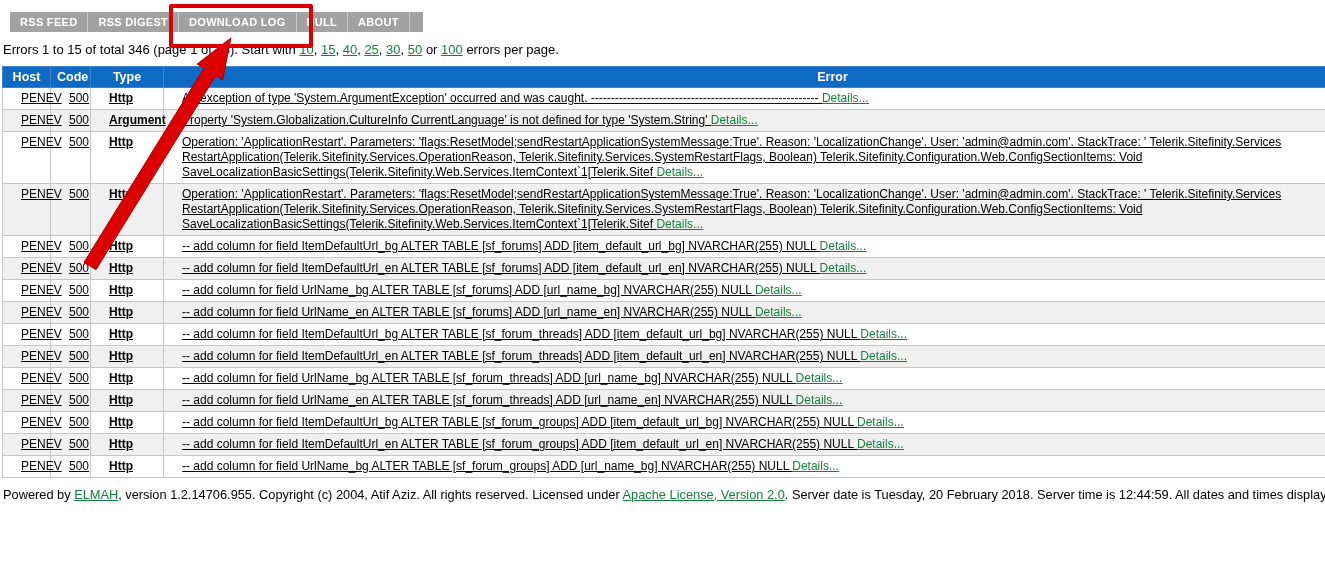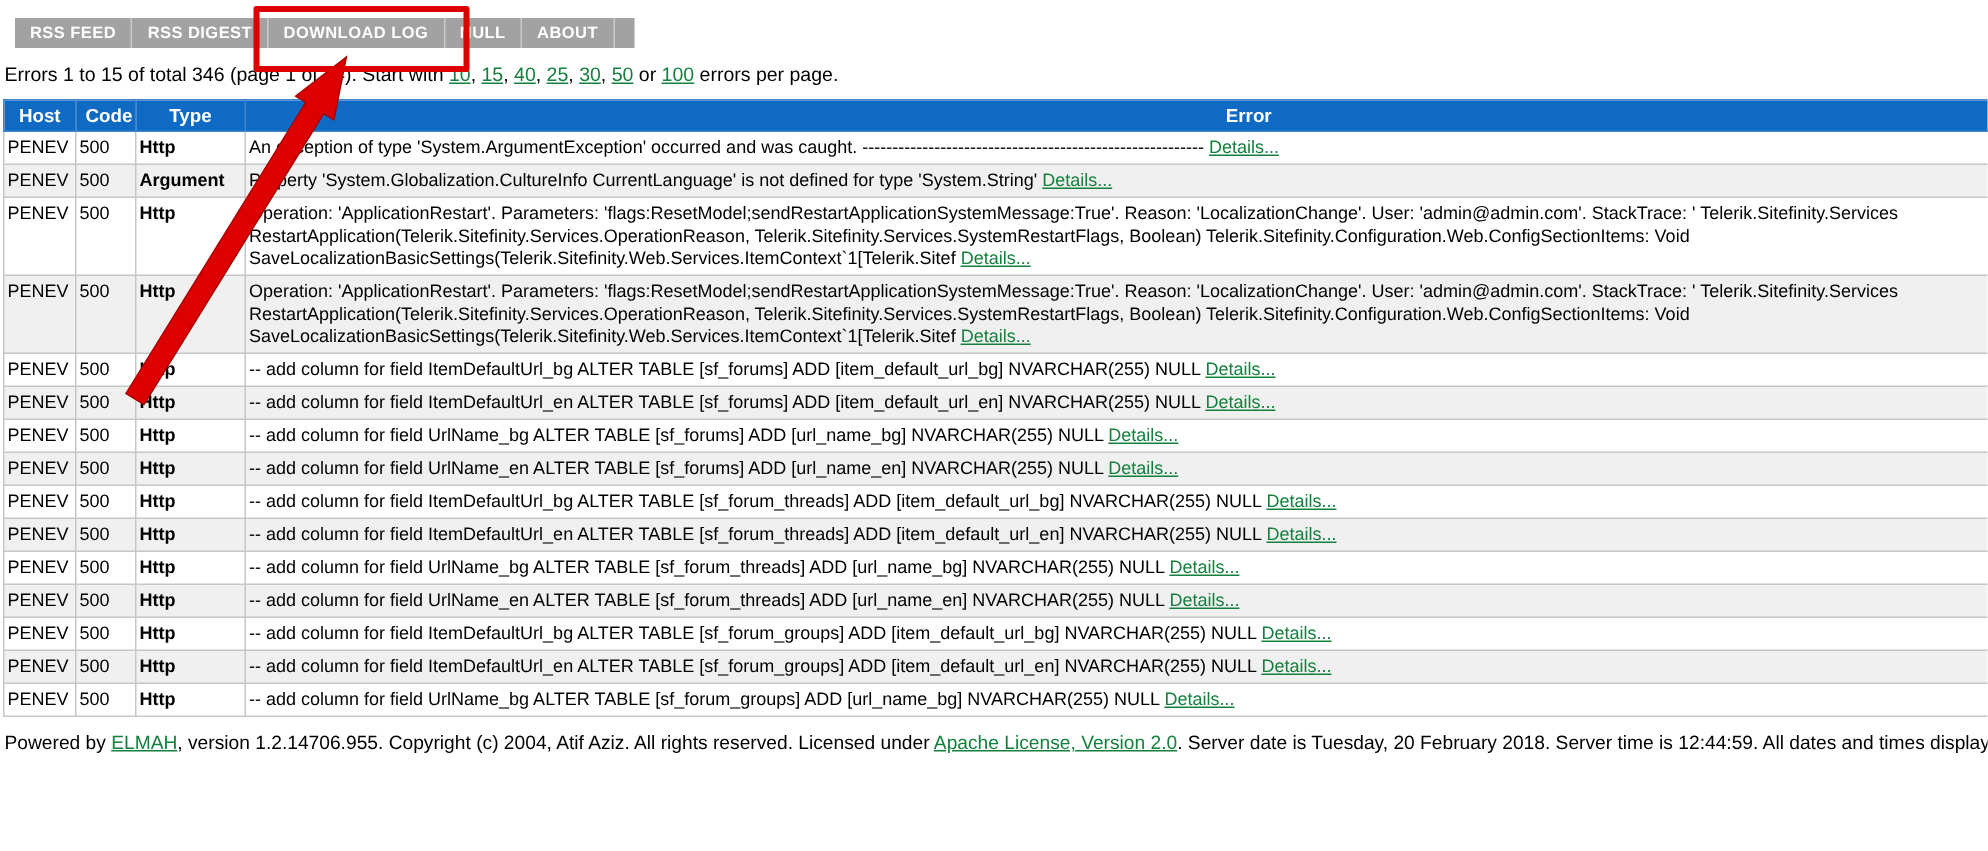--- a/index.html
+++ b/index.html
@@ -14,21 +14,21 @@
   .toolbar .spacer{width:13px;}
 
   
   .pager{margin:10px 0 9px 3px;font-size:13px;}
   a{color:#15803d;text-decoration:underline;cursor:pointer;}
 
   
   table{border-collapse:collapse;table-layout:fixed;width:1500px;margin-left:2px;font-size:12px;}
   th{background:#0f6ac4;color:#fff;text-align:center;font-weight:bold;padding:3px 6px;
      border:1px solid #3c82cd;font-size:12.5px;}
-  td{border:1px solid #c6c6c6;padding:3px 2px;vertical-align:top;background:#fff;}
+  td{border:1px solid #c6c6c6;padding:3px 18px;vertical-align:top;background:#fff;text-decoration:underline;}
   tr.stripe td{background:#f0f0f0;}
   col.c-host{width:48px;} col.c-code{width:40px;} col.c-type{width:73px;}
   td.code,th.code{text-align:left;}
   td.type{font-weight:bold;}
   .errline{white-space:nowrap;line-height:15px;}
 
   .next{margin:11px 0 0 3px;font-size:12.5px;}
   .footer{margin:9px 16px 0 3px;font-size:12.8px;white-space:nowrap;}
 
   

